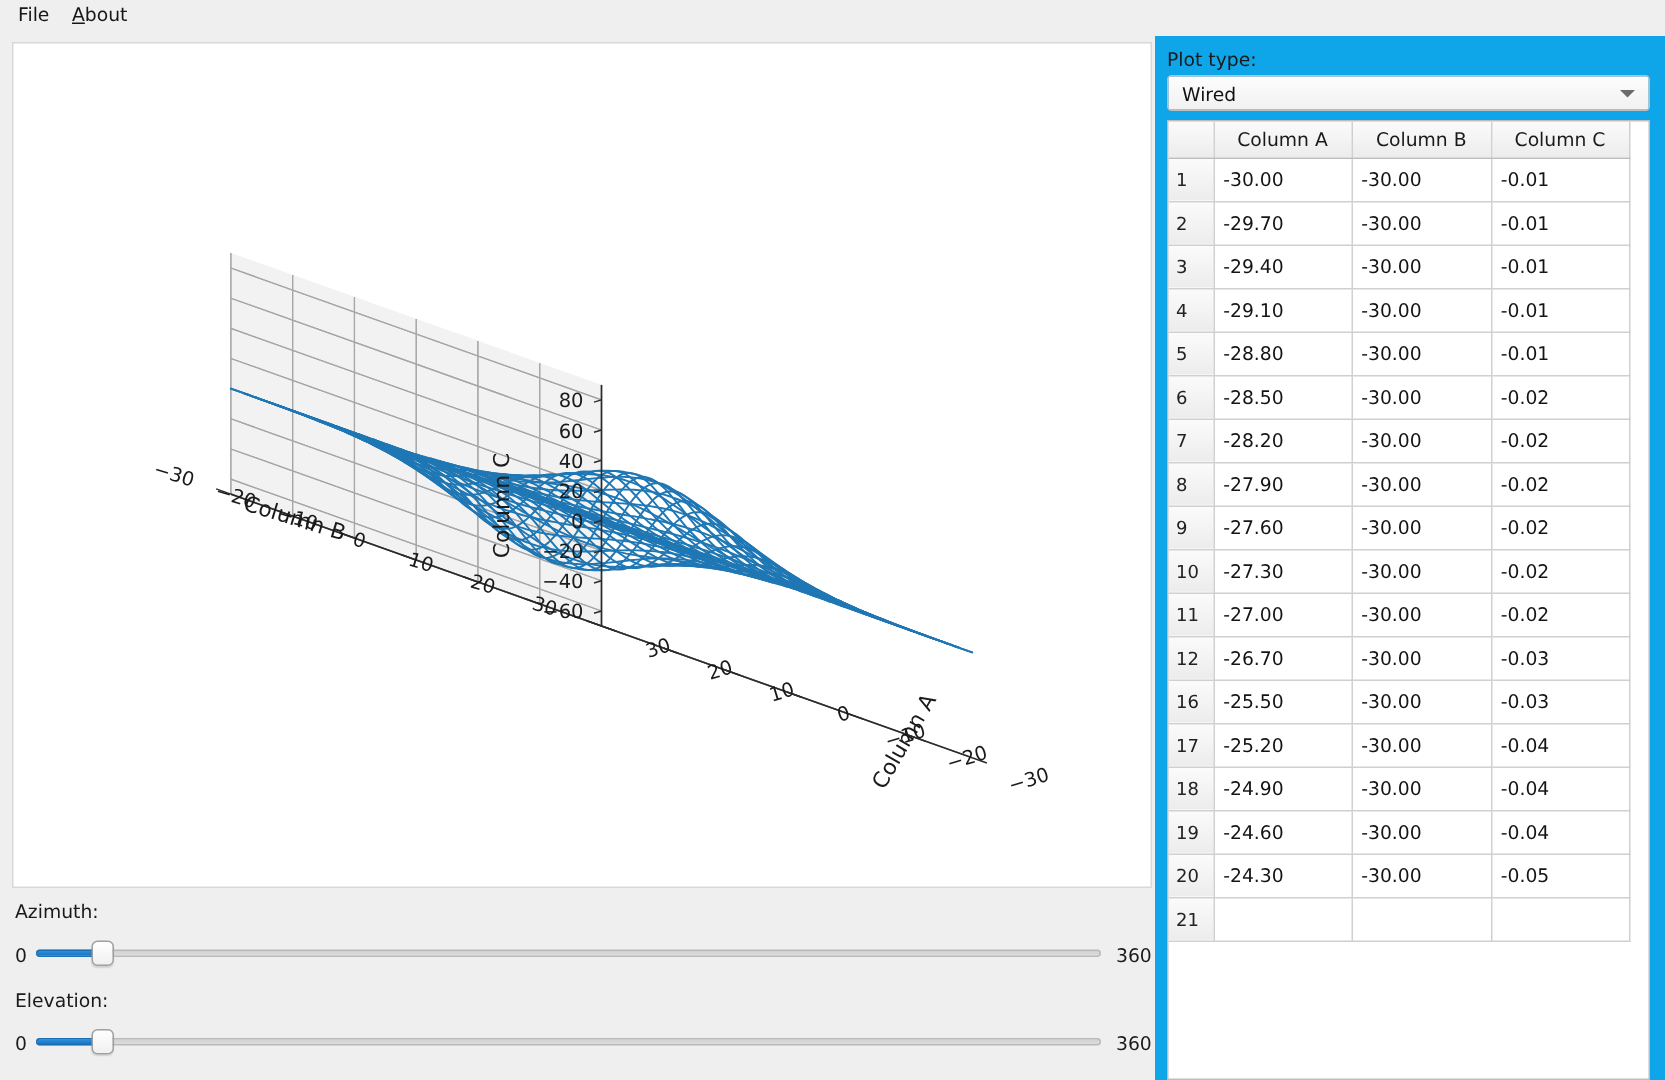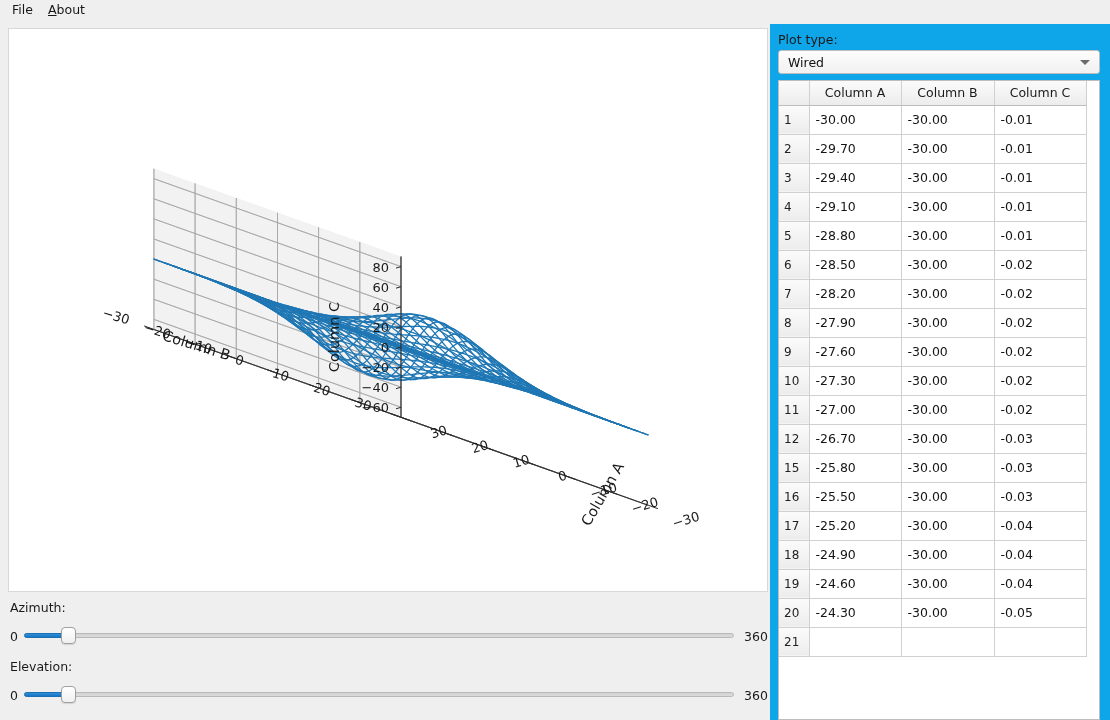--- a/index.html
+++ b/index.html
@@ -379,26 +379,20 @@
               <td class="val">-30.00</td>
               <td class="val">-0.02</td>
             </tr>
             <tr>
               <td class="rownum">12</td>
               <td class="val">-26.70</td>
               <td class="val">-30.00</td>
               <td class="val">-0.03</td>
             </tr>
             <tr>
-              <td class="rownum">15</td>
-              <td class="val">-25.80</td>
-              <td class="val">-30.00</td>
-              <td class="val">-0.03</td>
-            </tr>
-            <tr>
               <td class="rownum">16</td>
               <td class="val">-25.50</td>
               <td class="val">-30.00</td>
               <td class="val">-0.03</td>
             </tr>
             <tr>
               <td class="rownum">17</td>
               <td class="val">-25.20</td>
               <td class="val">-30.00</td>
               <td class="val">-0.04</td>

